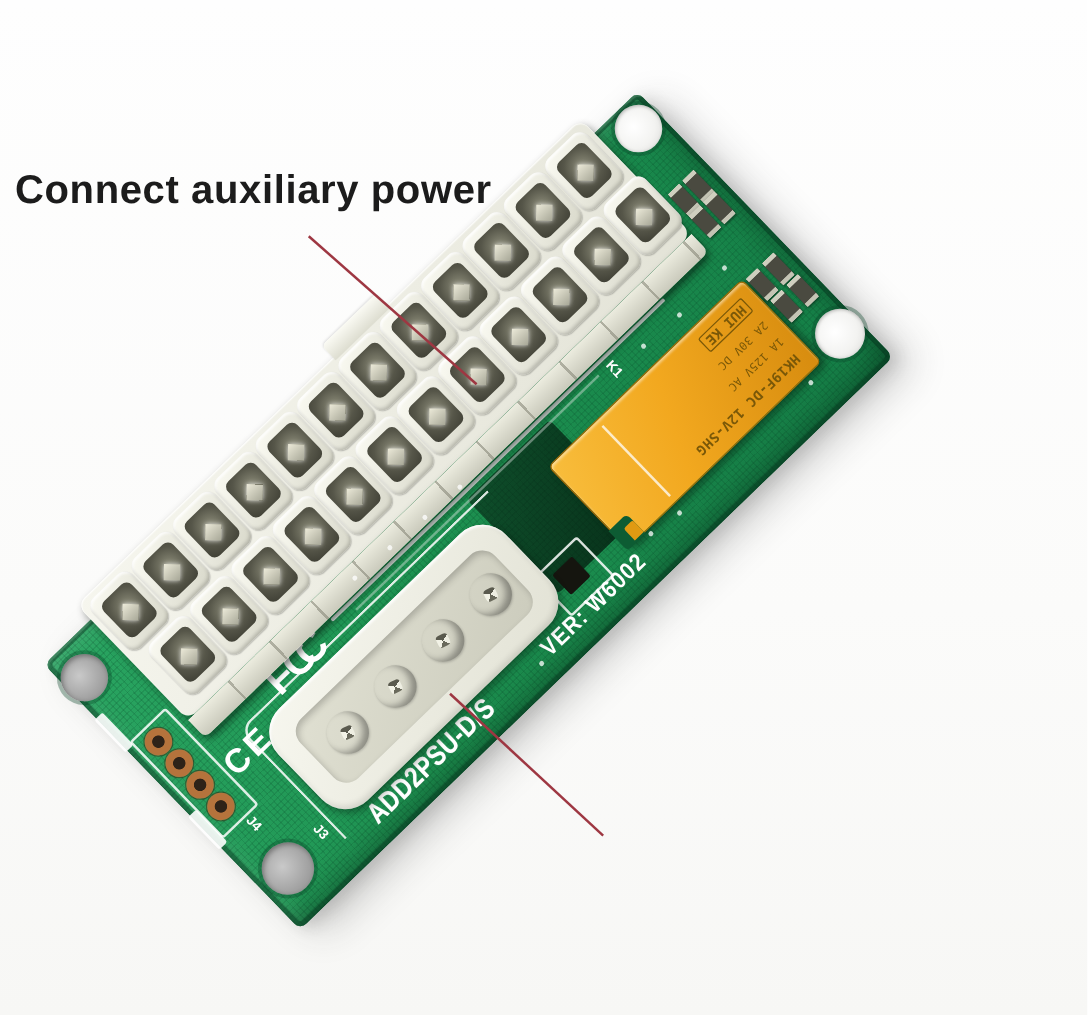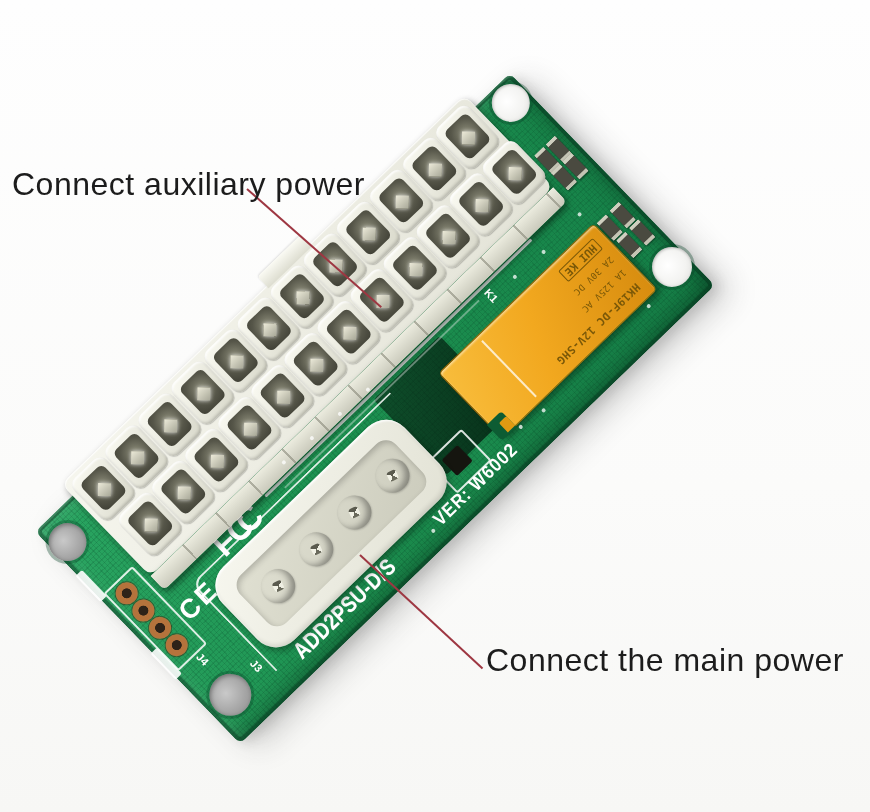--- a/index.html
+++ b/index.html
@@ -6,21 +6,21 @@
   .scene{
     position:relative;width:870px;height:812px;overflow:hidden;
     background:linear-gradient(180deg,#fefefe 0%,#fbfbfa 60%,#f7f7f5 100%);
     font-family:"Liberation Sans",sans-serif;
   }
   
   .anno-label{
     position:absolute;color:#1c1c1c;font-size:32px;letter-spacing:.5px;
     white-space:nowrap;z-index:6;
   }
-  .anno-aux{left:12px;top:166px;}
+  .anno-aux{left:12px;top:133px;font-weight:bold;}
   .anno-main{left:486px;top:642px;}
   .anno-line{
     position:absolute;height:2px;background:#9e3742;transform-origin:0 50%;z-index:5;
   }
   .line-aux{left:247px;top:188px;width:179px;transform:rotate(41.4deg);}
   .line-main{left:360px;top:554px;width:167px;transform:rotate(42.8deg);}
 
   
   .board{
     position:absolute;left:45px;top:261px;width:660px;height:295px;
@@ -288,15 +288,14 @@
       <div class="via" style="left: 420px; top: 260px;"></div>
       <div class="via" style="left: 448px; top: 264px;"></div>
       <div class="via" style="left: 285px; top: 274px;"></div>
       <div class="via" style="left: 596px; top: 262px;"></div>
     </div>
 
   <div class="anno-line line-aux"></div>
   <div class="anno-line line-main"></div>
 
   <div class="anno-label anno-aux">Connect auxiliary power</div>
-  <div class="anno-label anno-main">Connect the main power</div>
 
 </div>
 
 </body></html>

